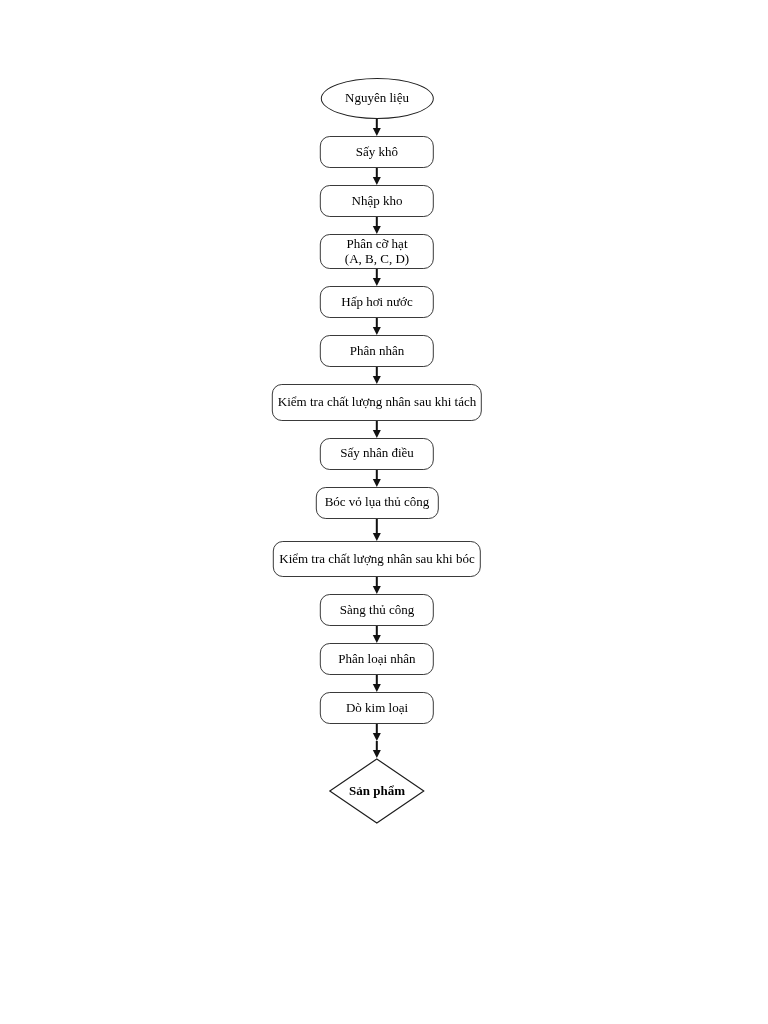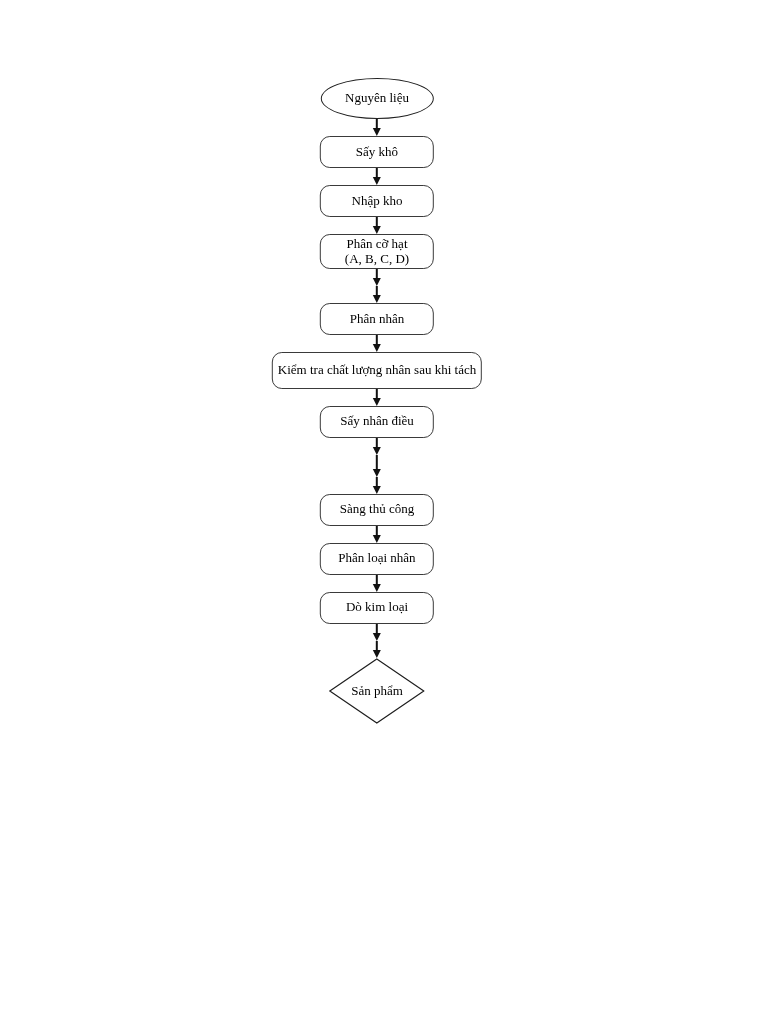--- a/index.html
+++ b/index.html
@@ -70,20 +70,21 @@
     width: 0;
     height: 0;
     border-left: 4.5px solid transparent;
     border-right: 4.5px solid transparent;
     border-top: 8px solid #111111;
   }
   .decision {
     position: relative;
     width: 96px;
     height: 66px;
+    font-weight: bold;
   }
   .decision svg { position: absolute; left: 0; top: 0; }
   .decision .label {
     position: absolute;
     left: 0; top: 0; right: 0; bottom: 0;
     display: flex;
     align-items: center;
     justify-content: center;
     font-size: 13px;
   }
@@ -124,20 +125,23 @@
     <div class="shape process">
       <span>Phân cỡ hạt</span>
       <span>(A, B, C, D)</span>
     </div>
 
     <div class="arrow">
       <span class="shaft"></span>
       <span class="head"></span>
     </div>
 
+    <div class="shape process">
+      <span>Hấp hơi nước</span>
+    </div>
 
     <div class="arrow">
       <span class="shaft"></span>
       <span class="head"></span>
     </div>
 
     <div class="shape process">
       <span>Phân nhân</span>
     </div>
 
@@ -157,26 +161,32 @@
 
     <div class="shape process">
       <span>Sấy nhân điều</span>
     </div>
 
     <div class="arrow">
       <span class="shaft"></span>
       <span class="head"></span>
     </div>
 
+    <div class="shape process">
+      <span>Bóc vỏ lụa thủ công</span>
+    </div>
 
     <div class="arrow tall">
       <span class="shaft"></span>
       <span class="head"></span>
     </div>
 
+    <div class="shape process wide">
+      <span>Kiểm tra chất lượng nhân sau khi bóc</span>
+    </div>
 
     <div class="arrow">
       <span class="shaft"></span>
       <span class="head"></span>
     </div>
 
     <div class="shape process">
       <span>Sàng thủ công</span>
     </div>
 

